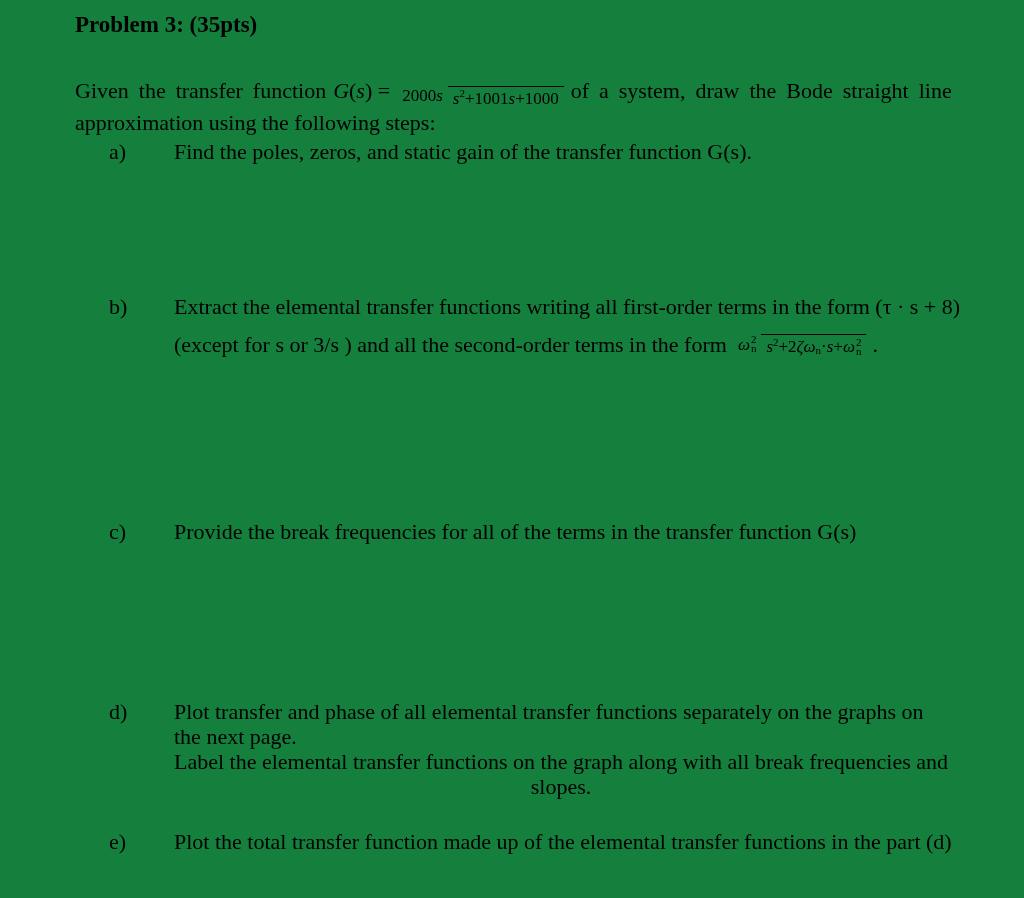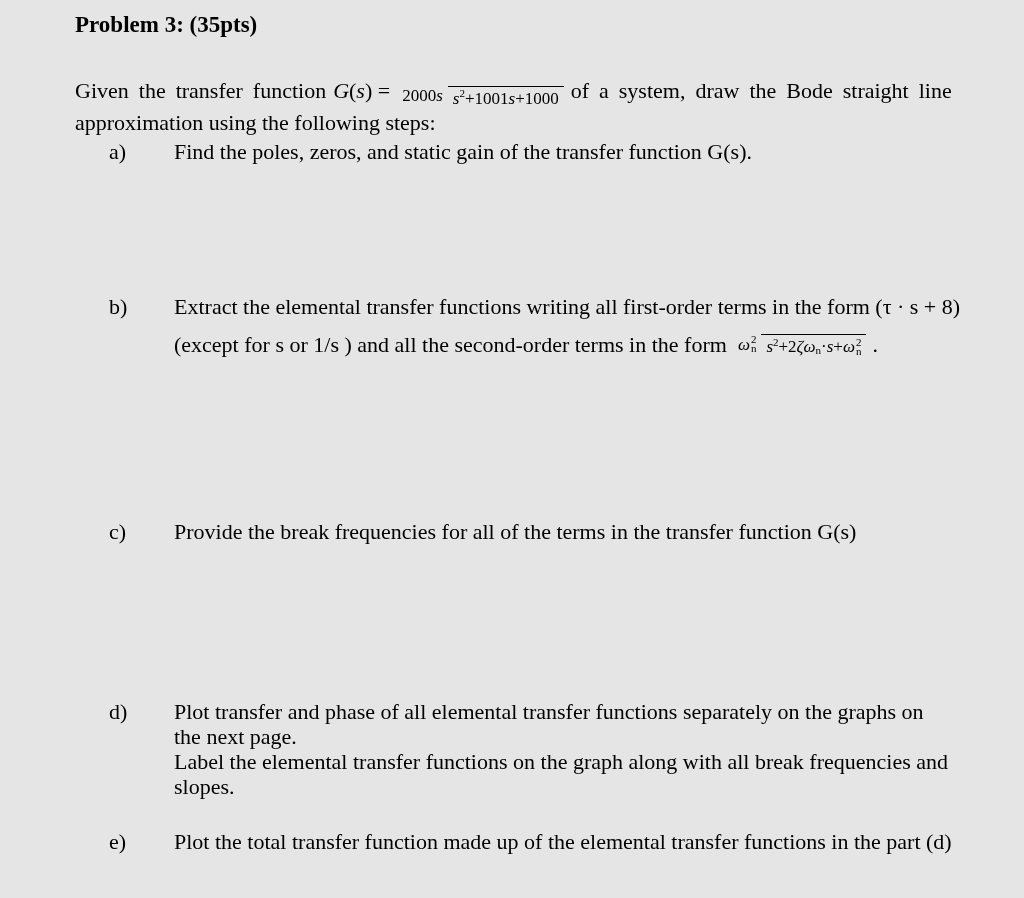--- a/index.html
+++ b/index.html
@@ -2,21 +2,21 @@
 <html><head>
 <meta charset="utf-8">
 <style>
   * { margin:0; padding:0; box-sizing:border-box; }
   html,body { width:1024px; height:898px; background:#ffffff; overflow:hidden; }
   body {
     font-family:"Liberation Serif", serif;
     color:#000000;
     position:relative;
   }
-  .page { position:absolute; inset:0; background:#e5e5e5; }
+  .page { position:absolute; inset:0; background:#15803d; }
 
   .abs { position:absolute; }
 
   .heading {
     left:75px; top:12px;
     font-size:23px; font-weight:bold; line-height:26px;
     white-space:nowrap;
   }
 
   .line {
@@ -105,21 +105,21 @@
   <div class="abs item item-a">
     <span class="label">a)</span>
     <span class="body">Find the poles, zeros, and static gain of the transfer function G(s).</span>
   </div>
 
   <div class="abs item item-b">
     <span class="label">b)</span>
     <span class="body">
       <span style="display:block;">Extract the elemental transfer functions writing all first-order terms in the form (τ · s + 8)</span>
       <span class="b-line2">
-        <span>(except for s or 1/s ) and all the second-order terms in the form</span>
+        <span>(except for s or 3/s ) and all the second-order terms in the form</span>
         <span class="frac f2">
           <span class="numr">
               <i>ω</i>
               <span class="ss">
                 <span>2</span>
                 <span>n</span>
               </span>
             </span>
           <span class="den">
               <i>s</i>
@@ -147,21 +147,21 @@
     <span class="label">c)</span>
     <span class="body">Provide the break frequencies for all of the terms in the transfer function G(s)</span>
   </div>
 
   <div class="abs item item-d">
     <span class="label">d)</span>
     <span class="body">
       <span style="display:block;">Plot transfer and phase of all elemental transfer functions separately on the graphs on</span>
       <span style="display:block;">the next page.</span>
       <span style="display:block;">Label the elemental transfer functions on the graph along with all break frequencies and</span>
-      <span style="display:block;">slopes.</span>
+      <span style="display:block;text-align:center;">slopes.</span>
     </span>
   </div>
 
   <div class="abs item item-e">
     <span class="label">e)</span>
     <span class="body">Plot the total transfer function made up of the elemental transfer functions in the part (d)</span>
   </div>
 
 </div>
 

